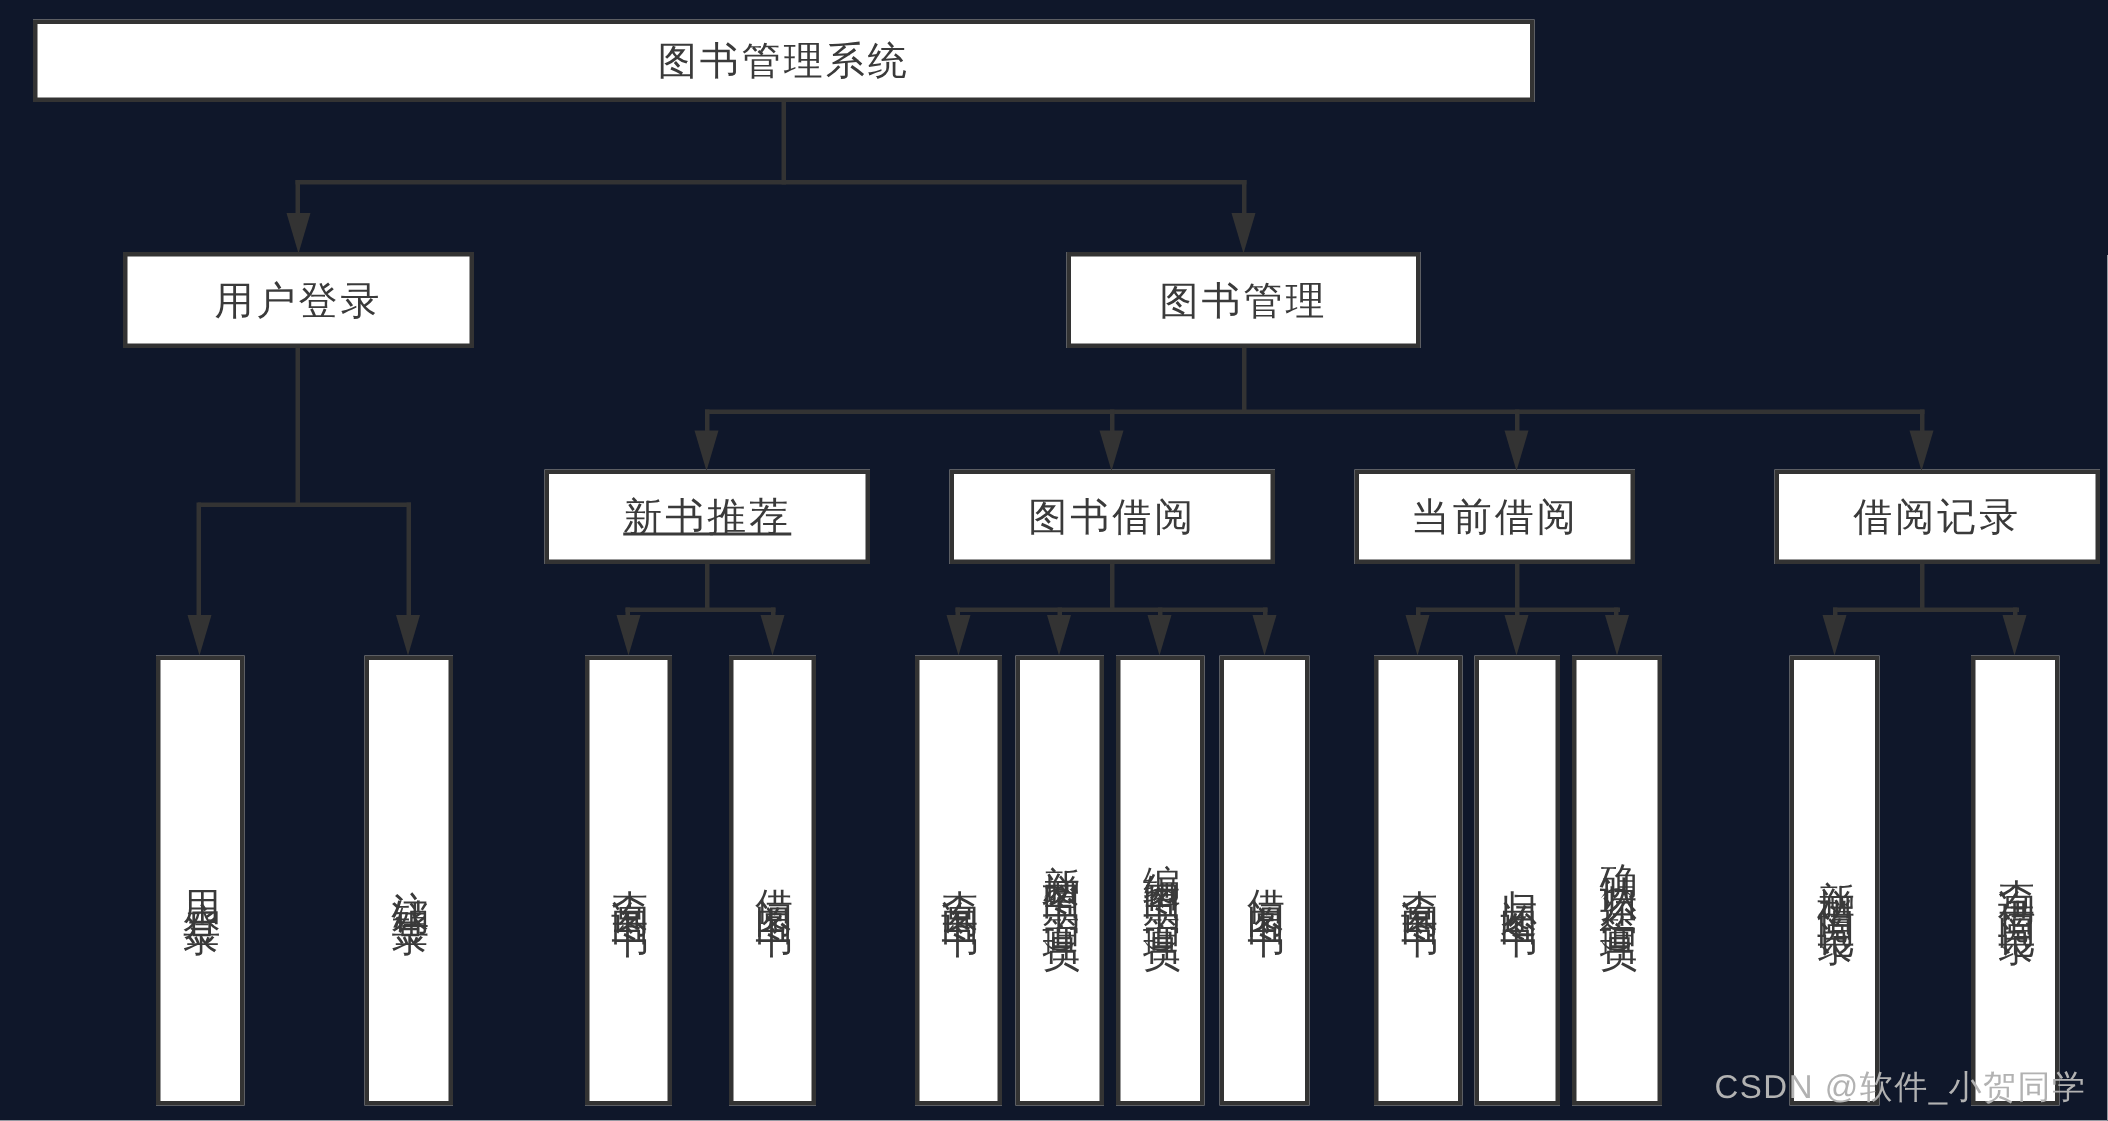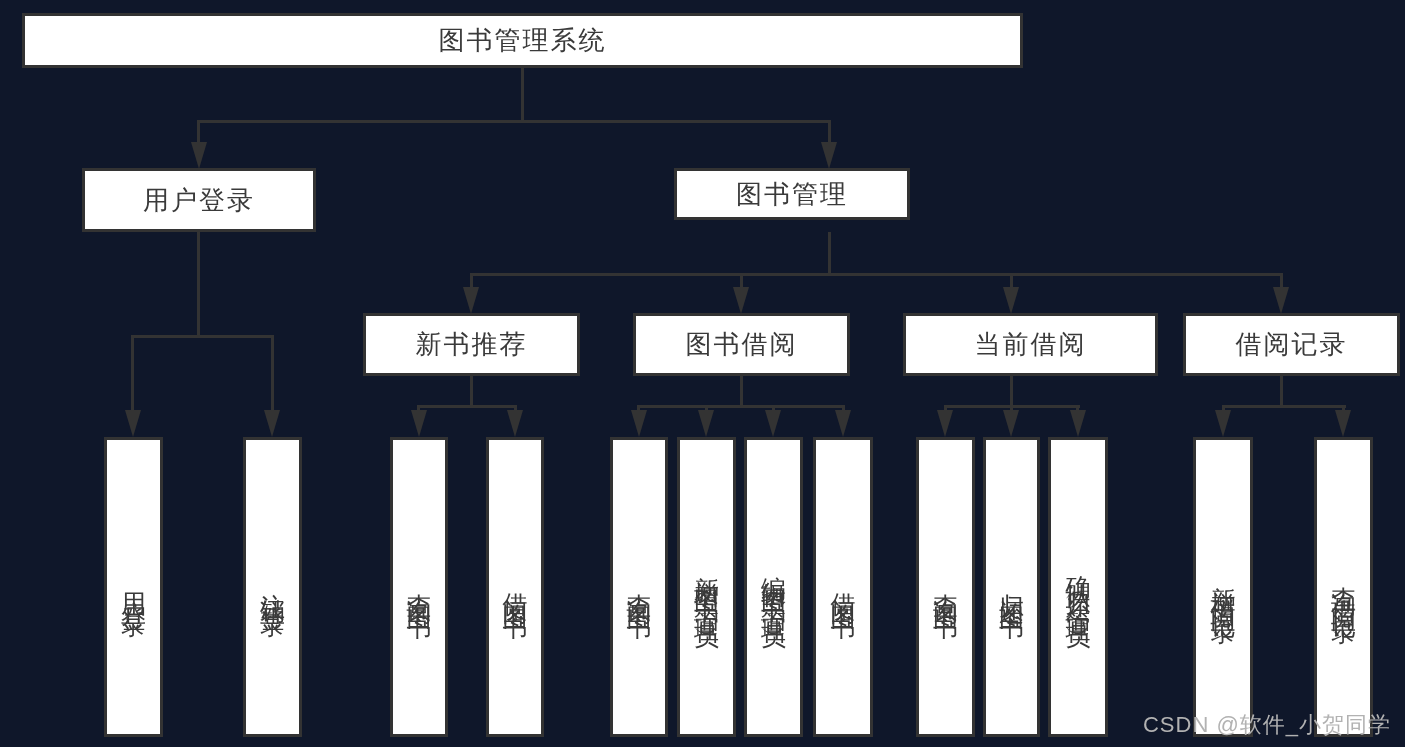--- a/index.html
+++ b/index.html
@@ -37,31 +37,31 @@
 
 <div id="stage">
 
   <div class="box" style="left:22px;top:13px;width:1001px;height:55px;">
     <span>图书管理系统</span>
   </div>
 
   <div class="box" style="left:82px;top:168px;width:234px;height:64px;">
     <span>用户登录</span>
   </div>
-  <div class="box" style="left:674px;top:168px;width:236px;height:52px;">
+  <div class="box" style="left:711px;top:168px;width:236px;height:64px;">
     <span>图书管理</span>
   </div>
 
-  <div class="box" style="left:363px;top:313px;width:217px;height:63px;">
+  <div class="box" style="left:363px;top:313px;width:217px;height:63px;text-decoration:underline;">
     <span>新书推荐</span>
   </div>
   <div class="box" style="left:633px;top:313px;width:217px;height:63px;">
     <span>图书借阅</span>
   </div>
-  <div class="box" style="left:903px;top:313px;width:255px;height:63px;">
+  <div class="box" style="left:903px;top:313px;width:187px;height:63px;">
     <span>当前借阅</span>
   </div>
   <div class="box" style="left:1173px;top:313px;width:217px;height:63px;margin-left:10px;">
     <span>借阅记录</span>
   </div>
 
   <div class="vbox" style="left:104px;width:59px;">
     <span class="vtext">用户登录</span>
   </div>
   <div class="vbox" style="left:243px;width:59px;">

